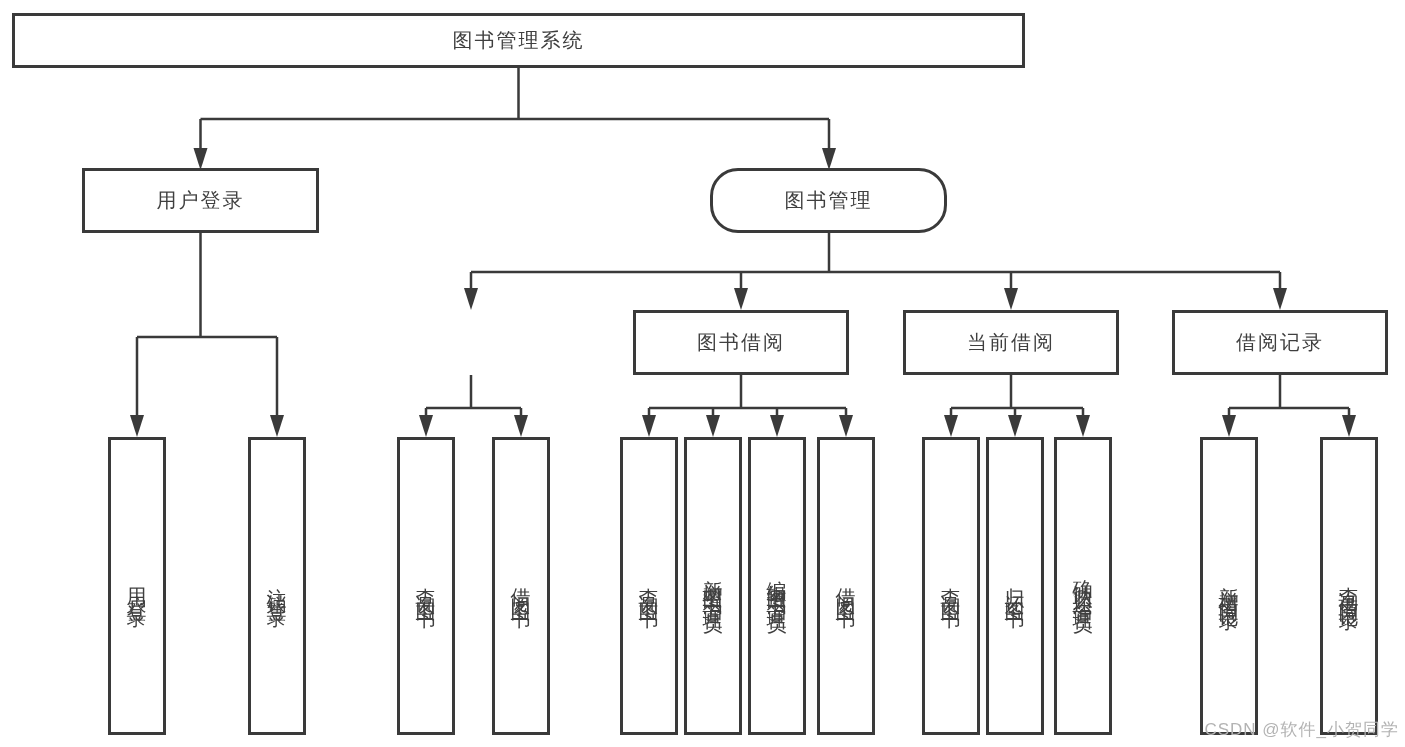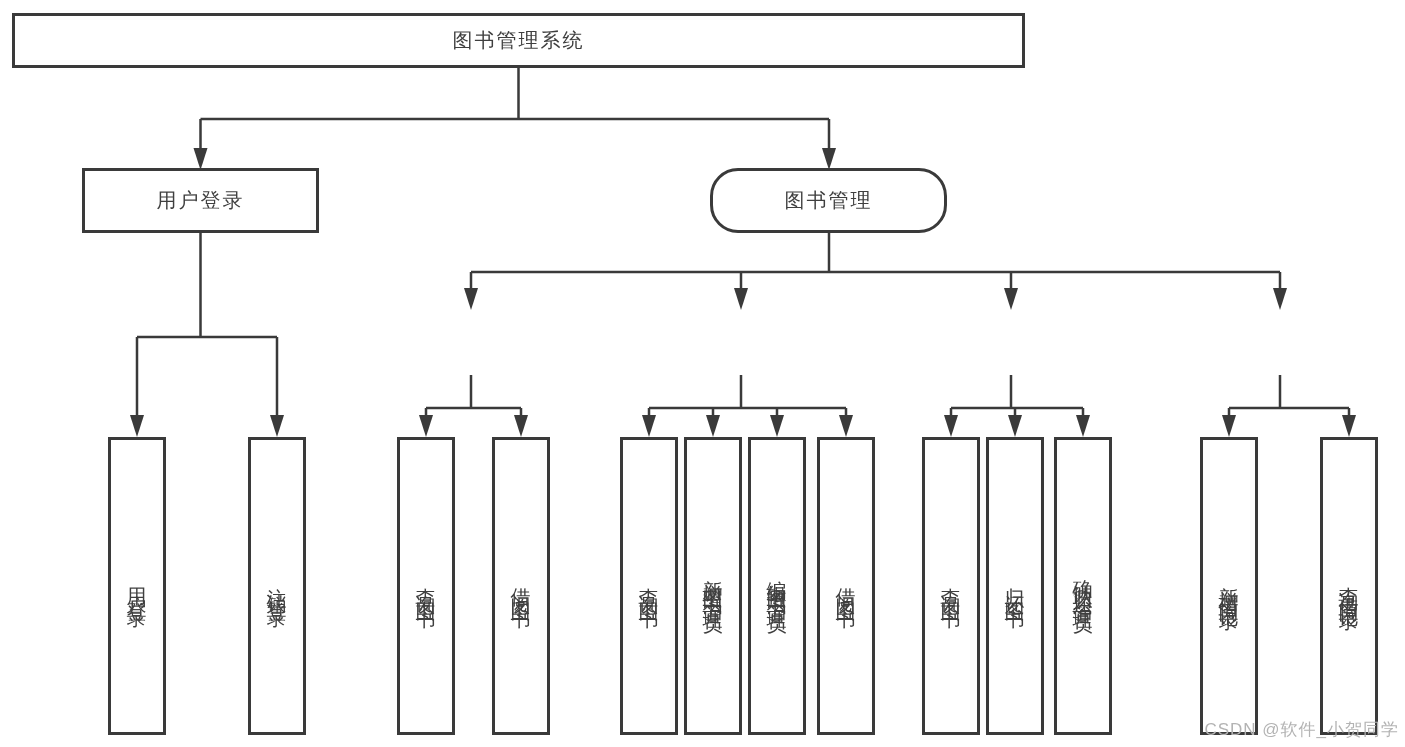--- a/index.html
+++ b/index.html
@@ -154,20 +154,29 @@
     <span>图书管理系统</span>
   </div>
 
   <div class="box hbox n-user-login">
     <span>用户登录</span>
   </div>
   <div class="box hbox n-book-mgmt">
     <span>图书管理</span>
   </div>
 
+  <div class="box hbox n-book-borrow">
+    <span>图书借阅</span>
+  </div>
+  <div class="box hbox n-current-borrow">
+    <span>当前借阅</span>
+  </div>
+  <div class="box hbox n-borrow-records">
+    <span>借阅记录</span>
+  </div>
 
   <div class="box leaf l1">
     <span>用户登录</span>
   </div>
   <div class="box leaf l2">
     <span>注销登录</span>
   </div>
   <div class="box leaf l3">
     <span>查询图书</span>
   </div>

